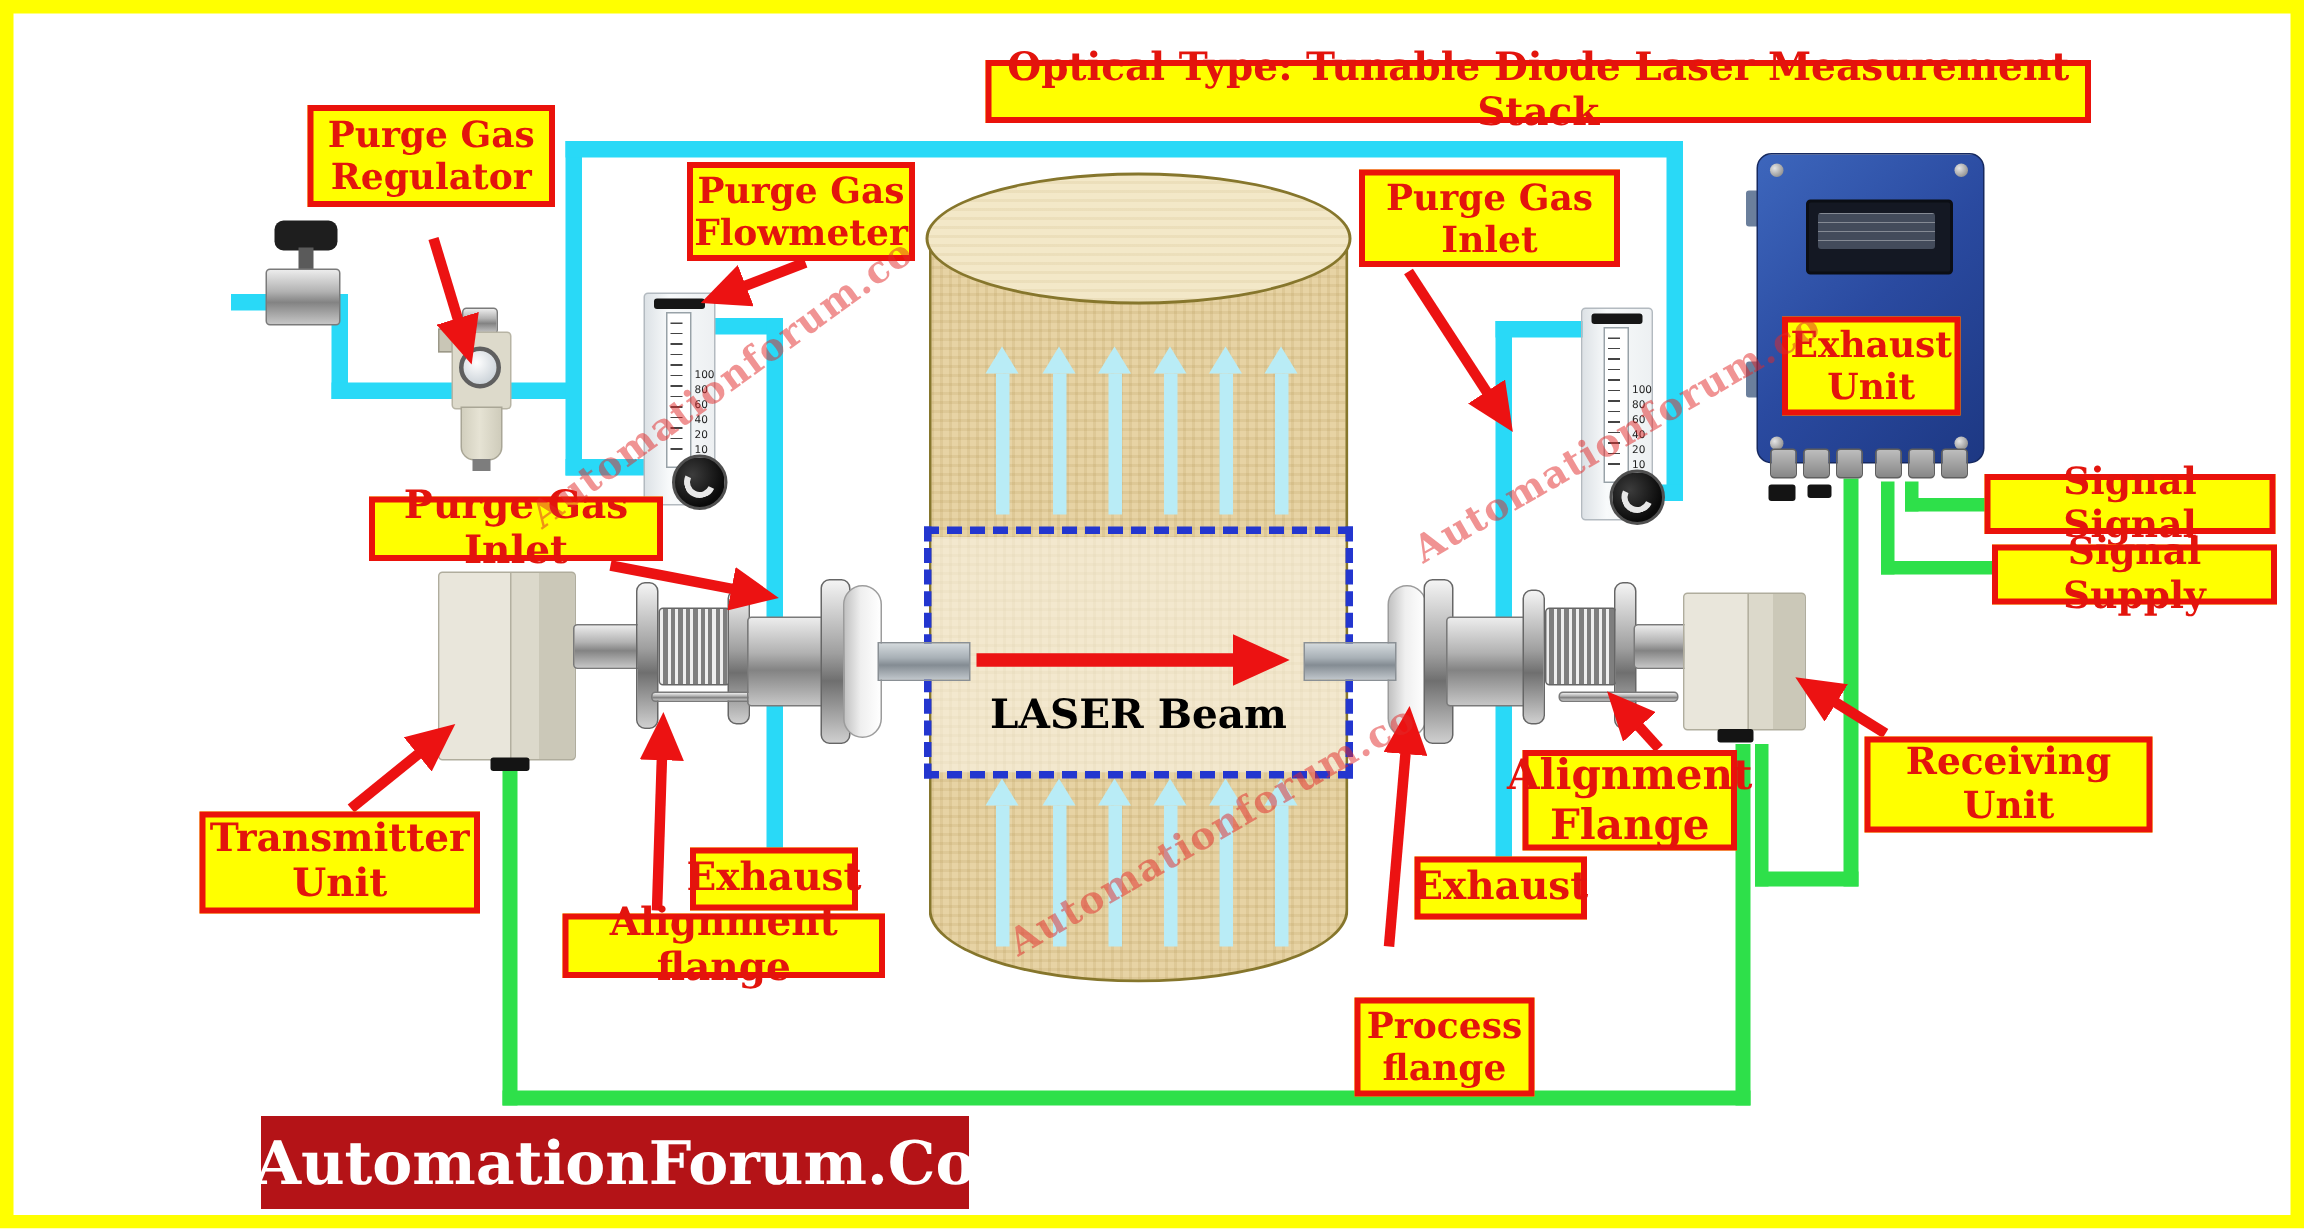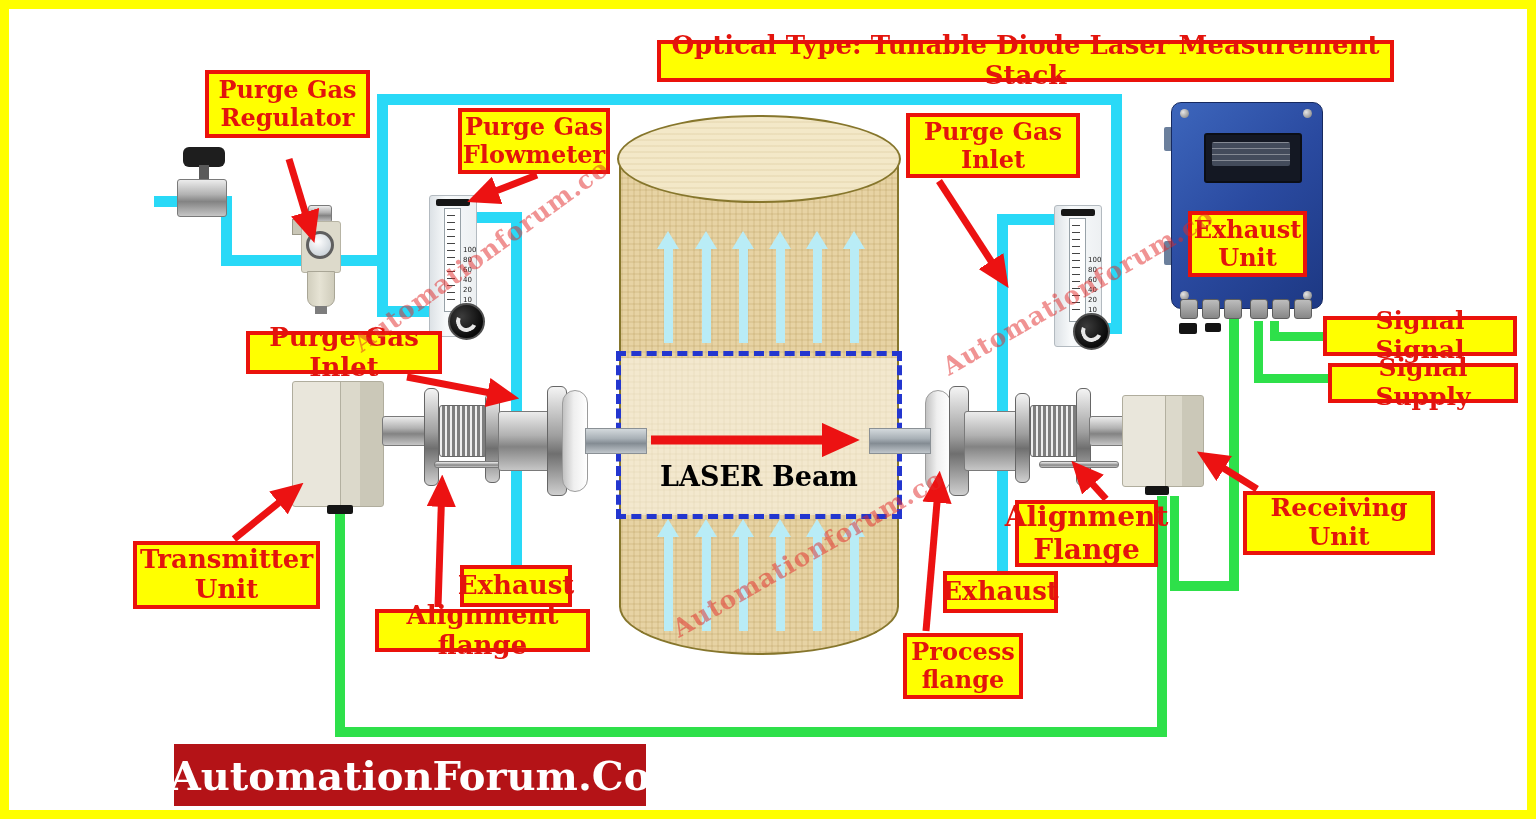--- a/index.html
+++ b/index.html
@@ -285,21 +285,21 @@
 Unit</div>
   <div class="lbl" style="left:1314px;top:307px;width:194px;height:40px;font-size:25px">Signal Signal</div>
   <div class="lbl" style="left:1319px;top:354px;width:190px;height:40px;font-size:25px">Signal Supply</div>
   <div class="lbl" style="left:124px;top:532px;width:187px;height:68px;font-size:26px">Transmitter
 Unit</div>
   <div class="lbl" style="left:451px;top:556px;width:112px;height:42px;font-size:26px">Exhaust</div>
   <div class="lbl" style="left:366px;top:600px;width:215px;height:43px;font-size:26px">Alignment flange</div>
   <div class="lbl" style="left:934px;top:562px;width:115px;height:42px;font-size:26px">Exhaust</div>
   <div class="lbl" style="left:1006px;top:491px;width:143px;height:67px;font-size:28px">Alignment
 Flange</div>
-  <div class="lbl" style="left:894px;top:624px;width:120px;height:66px;font-size:24px">Process
+  <div class="lbl" style="left:894px;top:656px;width:120px;height:66px;font-size:24px">Process
 flange</div>
   <div class="lbl" style="left:1234px;top:482px;width:192px;height:64px;font-size:25px">Receiving
 Unit</div>
 
   <div class="wm" style="left:318px;top:232px;transform:rotate(-36deg)">Automationforum.co</div>
   <div class="wm" style="left:645px;top:530px;transform:rotate(-30deg)">Automationforum.co</div>
   <div class="wm" style="left:915px;top:268px;transform:rotate(-30deg)">Automationforum.co</div>
 
   <div class="logo">AutomationForum.Co</div>
 

